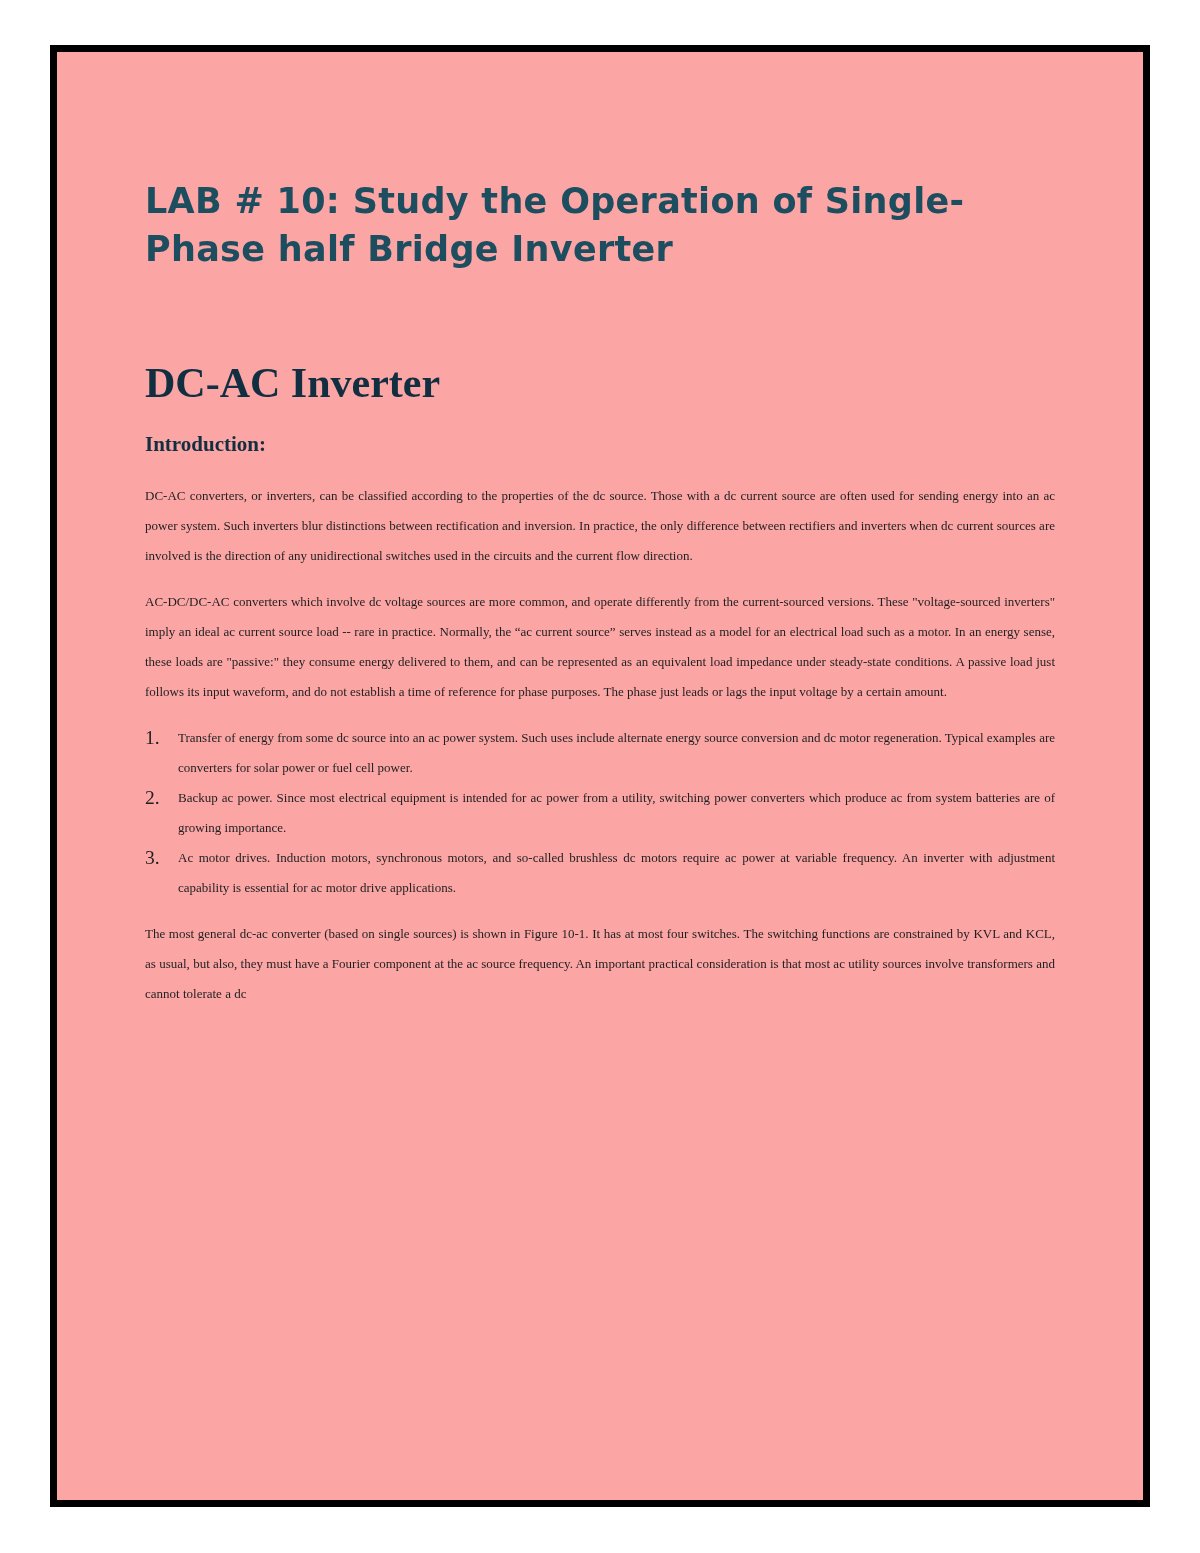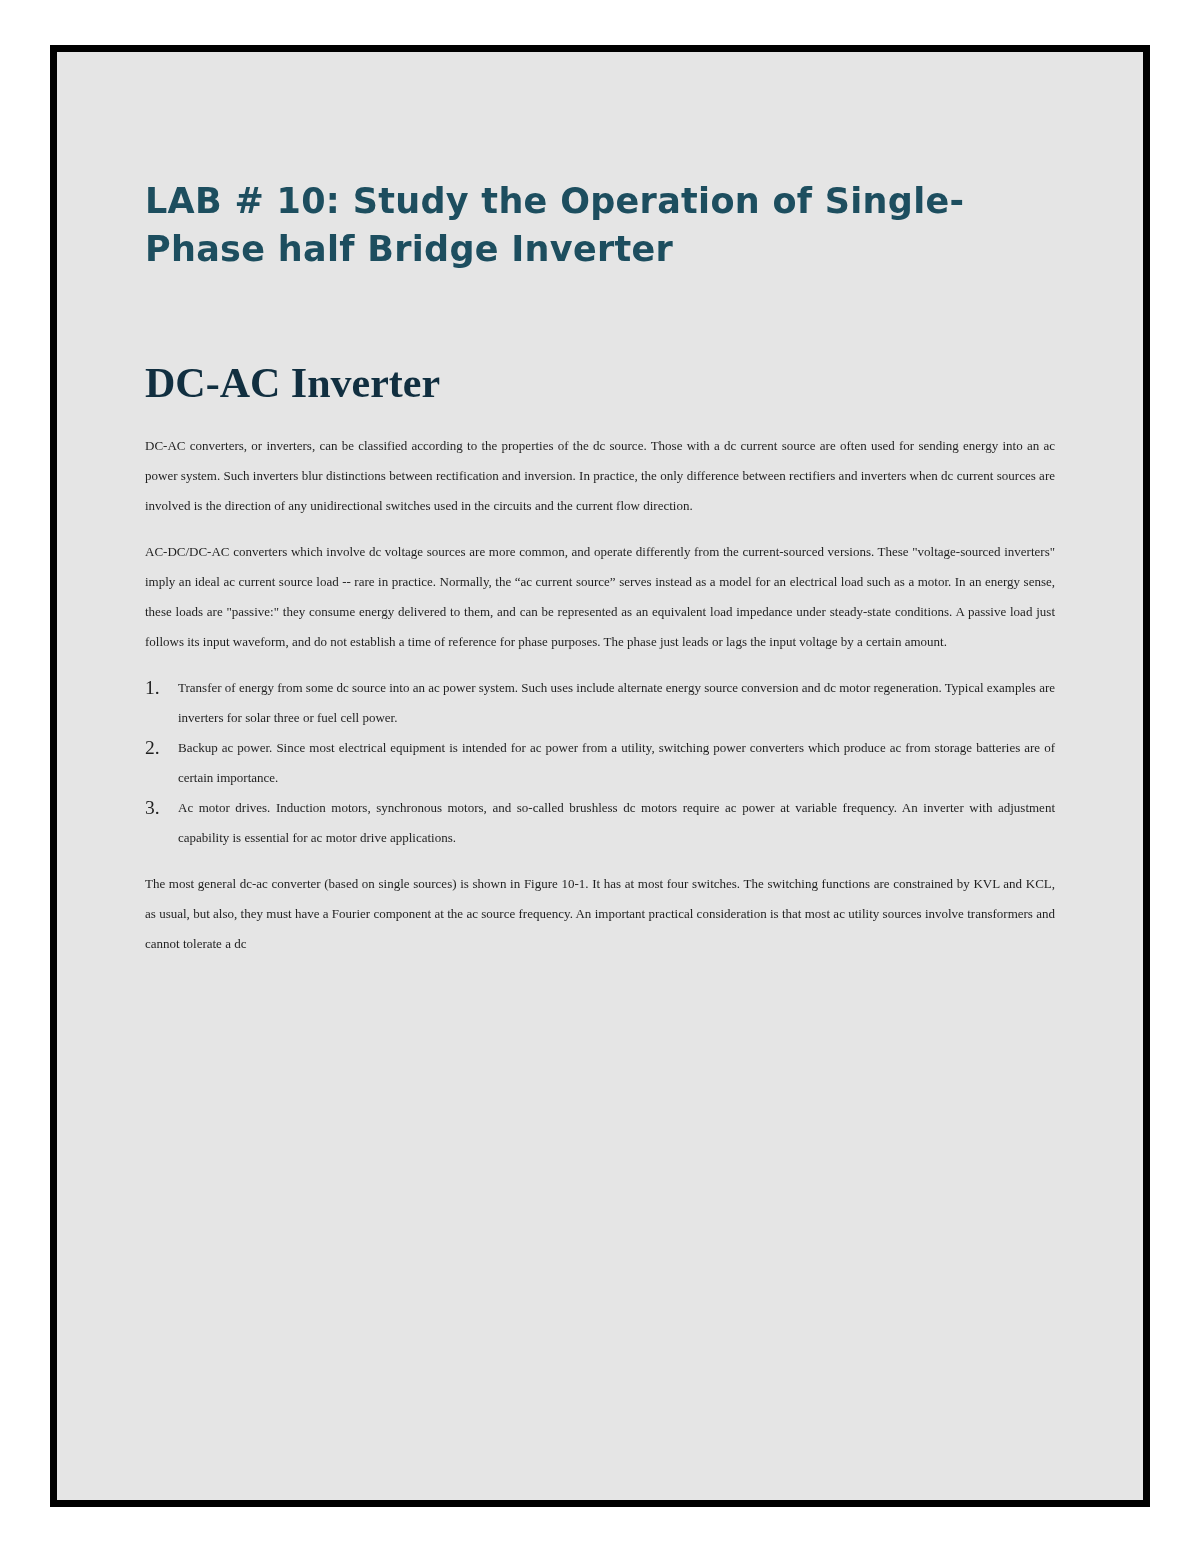--- a/index.html
+++ b/index.html
@@ -10,21 +10,21 @@
   }
   body { height: 1553px; position: relative; }
 
   .page-frame {
     position: absolute;
     left: 50px;
     top: 45px;
     width: 1100px;
     height: 1462px;
     border: 7px solid #000000;
-    background: #e5e5e5;
+    background: #fca5a5;
   }
 
   .content {
     padding: 125px 88px 0 88px;
   }
 
   .title {
     font-family: "DejaVu Sans", "Liberation Sans", sans-serif;
     font-weight: bold;
     font-size: 35px;
@@ -87,34 +87,35 @@
 </head>
 <body>
 
 <div class="page-frame">
   <div class="content">
 
     <h1 class="title">LAB # 10: Study the Operation of Single-Phase half Bridge Inverter</h1>
 
     <h2 class="heading">DC-AC Inverter</h2>
 
+    <h3 class="subheading">Introduction:</h3>
 
     <p class="body">DC-AC converters, or inverters, can be classified according to the properties of the dc source. Those with a dc current source are often used for sending energy into an ac power system. Such inverters blur distinctions between rectification and inversion. In practice, the only difference between rectifiers and inverters when dc current sources are involved is the direction of any unidirectional switches used in the circuits and the current flow direction.</p>
 
     <p class="body">AC-DC/DC-AC converters which involve dc voltage sources are more common, and operate differently from the current-sourced versions. These "voltage-sourced inverters" imply an ideal ac current source load -- rare in practice. Normally, the “ac current source” serves instead as a model for an electrical load such as a motor. In an energy sense, these loads are "passive:" they consume energy delivered to them, and can be represented as an equivalent load impedance under steady-state conditions. A passive load just follows its input waveform, and do not establish a time of reference for phase purposes. The phase just leads or lags the input voltage by a certain amount.</p>
 
 
     <div class="list">
       <div class="list-item">
         <span class="marker">1.</span>
-        <span class="li-text body">Transfer of energy from some dc source into an ac power system. Such uses include alternate energy source conversion and dc motor regeneration. Typical examples are inverters for solar three or fuel cell power.</span>
+        <span class="li-text body">Transfer of energy from some dc source into an ac power system. Such uses include alternate energy source conversion and dc motor regeneration. Typical examples are converters for solar power or fuel cell power.</span>
       </div>
       <div class="list-item">
         <span class="marker">2.</span>
-        <span class="li-text body">Backup ac power. Since most electrical equipment is intended for ac power from a utility, switching power converters which produce ac from storage batteries are of certain importance.</span>
+        <span class="li-text body">Backup ac power. Since most electrical equipment is intended for ac power from a utility, switching power converters which produce ac from system batteries are of growing importance.</span>
       </div>
       <div class="list-item">
         <span class="marker">3.</span>
         <span class="li-text body">Ac motor drives. Induction motors, synchronous motors, and so-called brushless dc motors require ac power at variable frequency. An inverter with adjustment capability is essential for ac motor drive applications.</span>
       </div>
     </div>
 
 
     <p class="body">The most general dc-ac converter (based on single sources) is shown in Figure 10-1. It has at most four switches. The switching functions are constrained by KVL and KCL, as usual, but also, they must have a Fourier component at the ac source frequency. An important practical consideration is that most ac utility sources involve transformers and cannot tolerate a dc</p>
 

